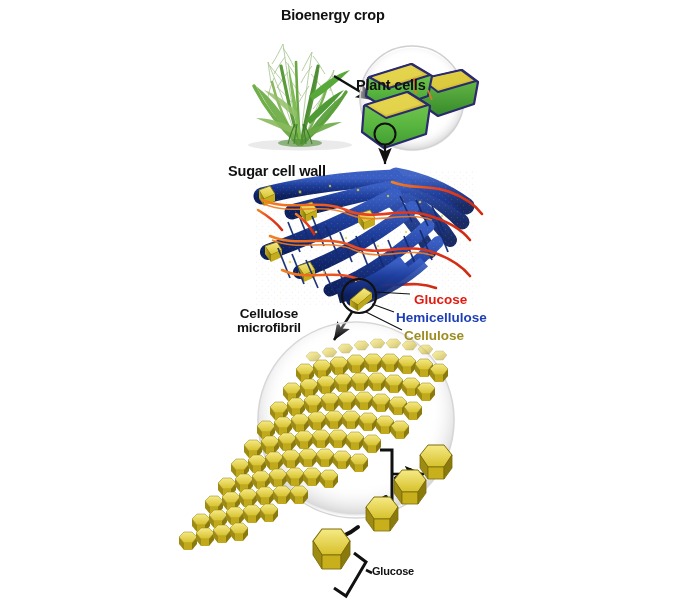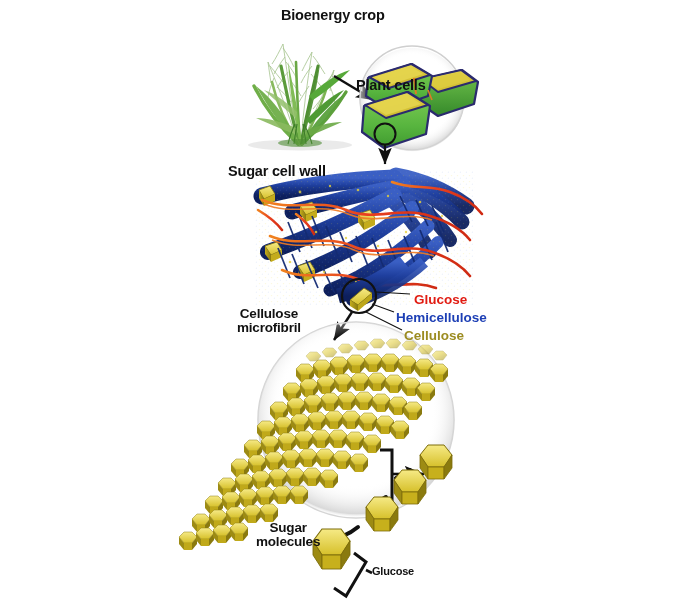--- a/index.html
+++ b/index.html
@@ -888,22 +888,20 @@
 
   <div class="lbl left" id="label-bioenergy-crop">Bioenergy crop</div>
 
   <div class="lbl left" id="label-plant-cells">Plant cells</div>
 
   <div class="lbl left" id="label-plant-cell-wall">Sugar cell wall</div>
 
   <div class="lbl" id="label-cellulose-microfibril">Cellulose
 microfibril</div>
 
-  <div class="lbl" id="label-sugar-molecules">Sugar
-molecules</div>
 
   <div class="lbl left" id="label-glucose">Glucose</div>
 
   <div class="legend" id="legend-lignin" style="color: rgb(225, 27, 18);">Glucose</div>
   <div class="legend" id="legend-hemicellulose" style="color: rgb(29, 63, 181);">Hemicellulose</div>
   <div class="legend" id="legend-cellulose" style="color: rgb(156, 140, 33);">Cellulose</div>
 
 </div>
 
 </body></html>

